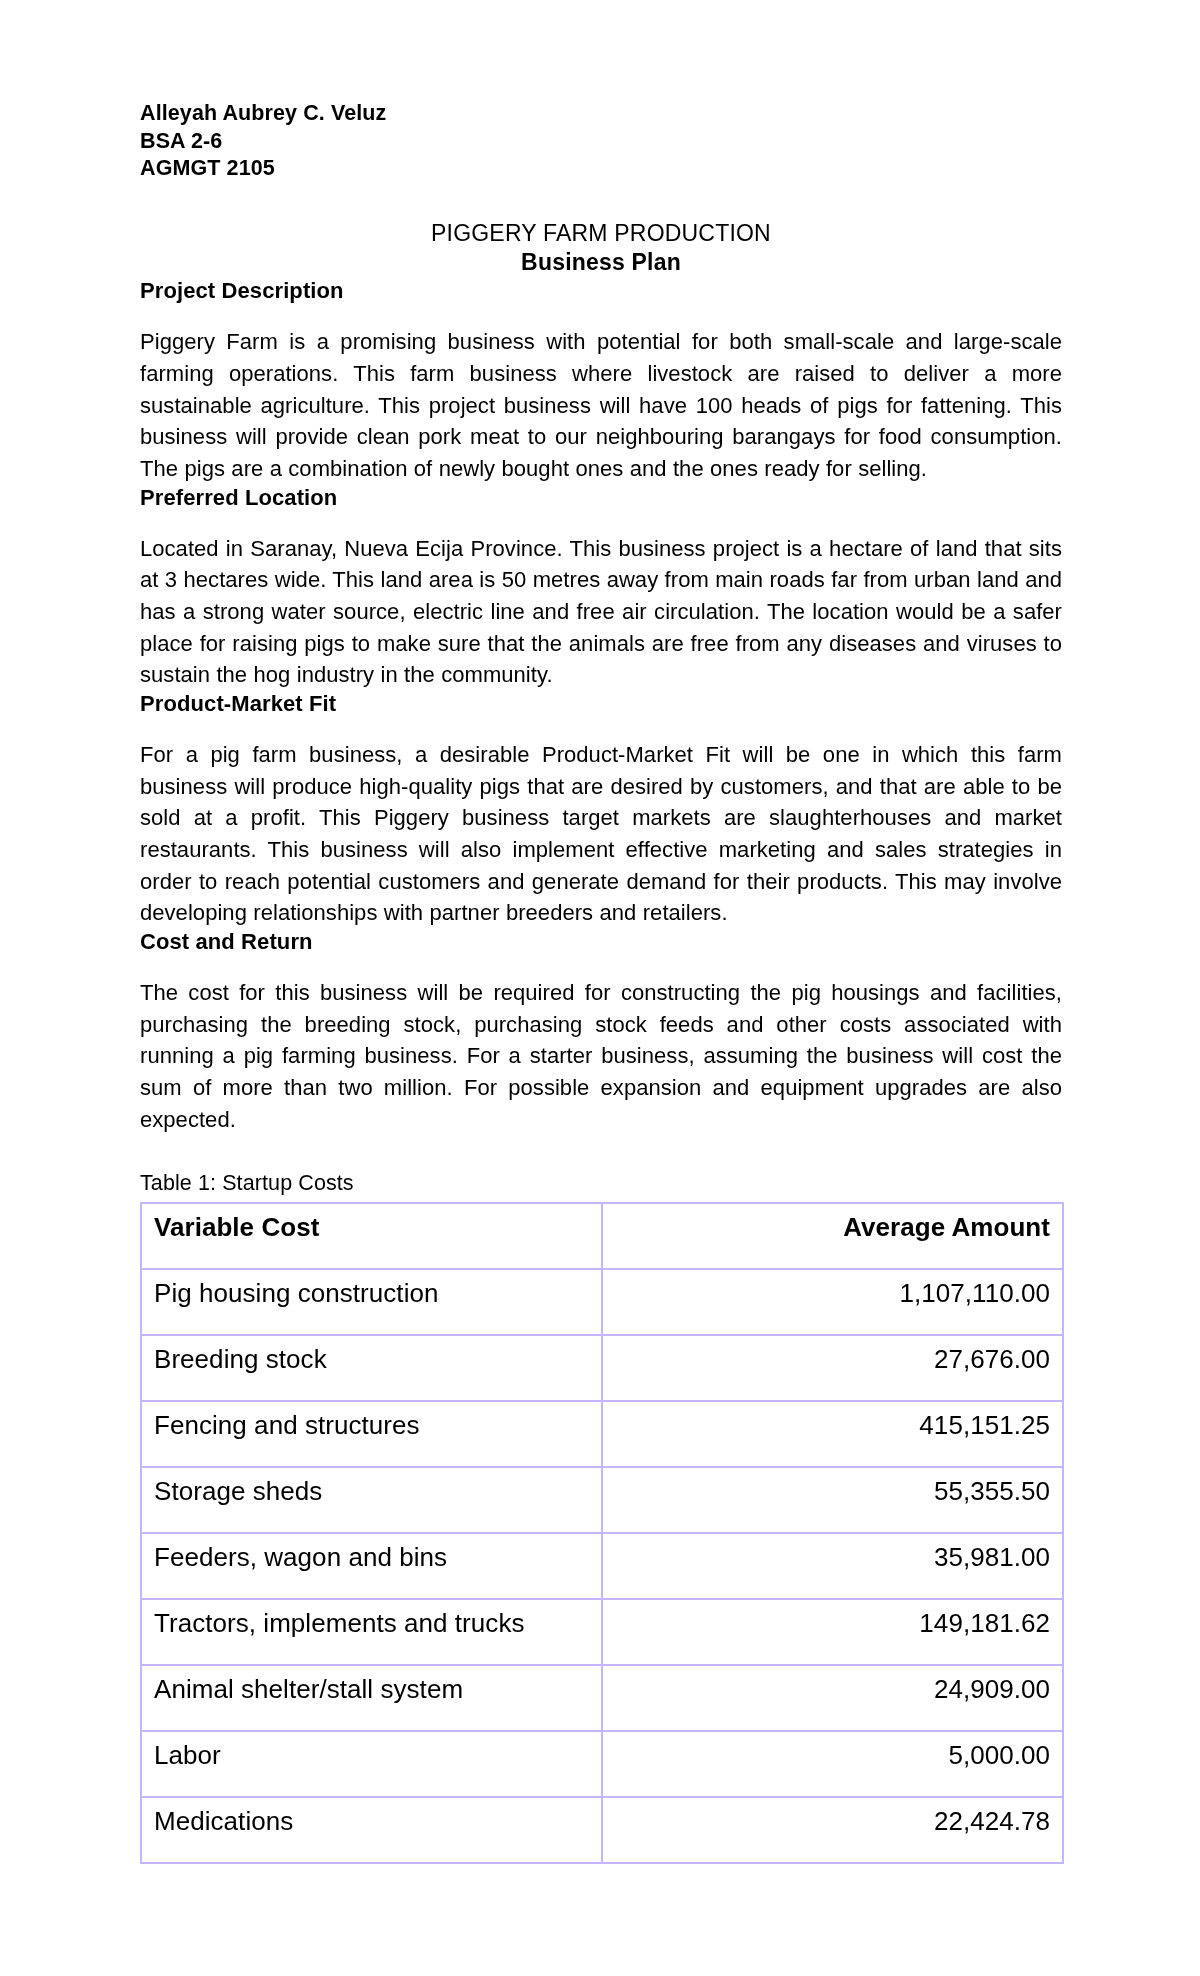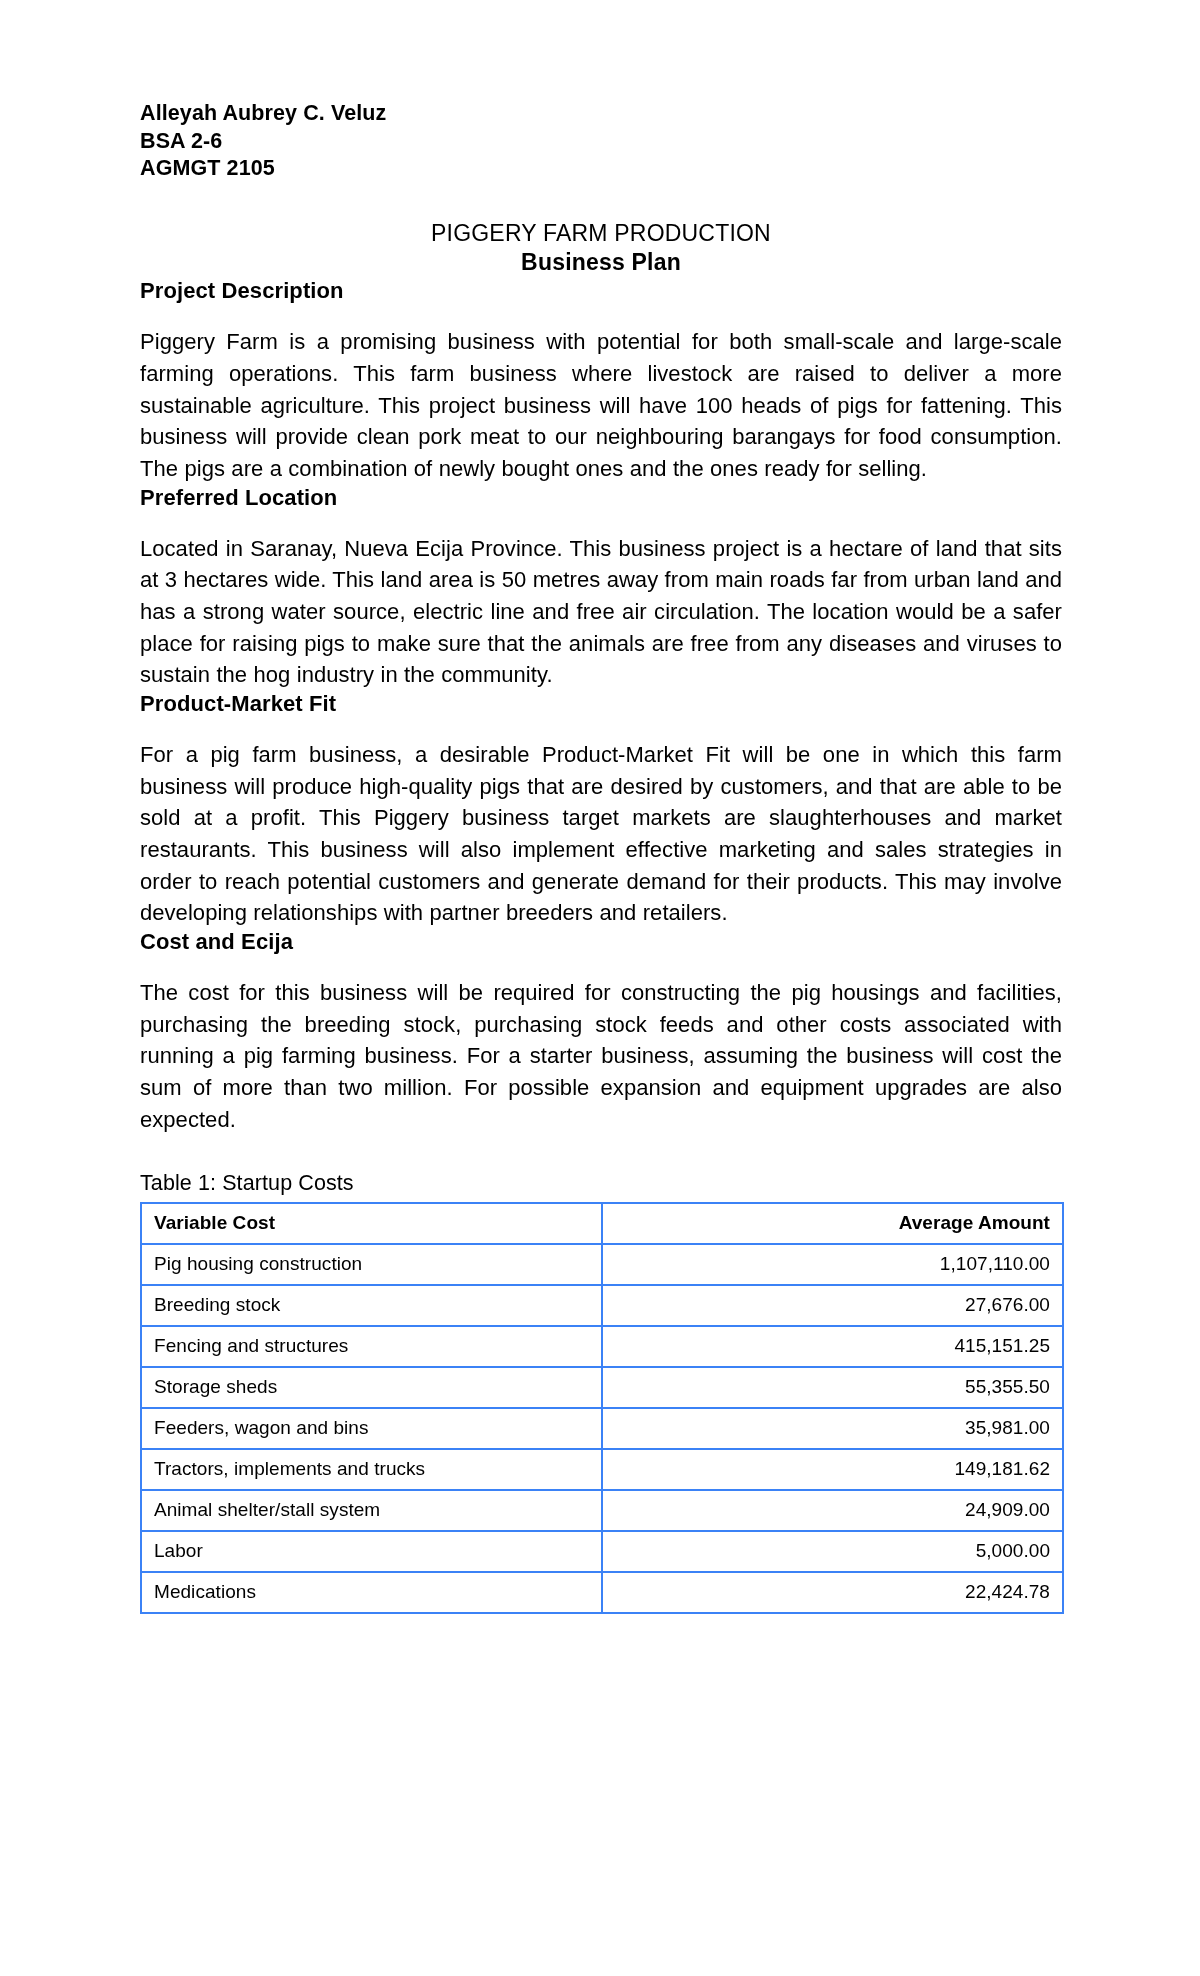--- a/index.html
+++ b/index.html
@@ -89,24 +89,24 @@
     width: 922px;
     border-collapse: collapse;
     table-layout: fixed;
     margin: 0;
   }
   table.cost-table col.c-label { width: 461px; }
   table.cost-table col.c-amount { width: 461px; }
 
   table.cost-table th,
   table.cost-table td {
-    border: 2px solid #3b82f6;
+    border: 2px solid #c4b5fd;
     height: 38px;
-    padding: 8px 12px 9px 12px;
-    font-size: 19px;
+    padding: 8px 12px 25px 12px;
+    font-size: 26px;
     font-weight: normal;
     vertical-align: middle;
     letter-spacing: 0.05px;
     box-sizing: border-box;
   }
   table.cost-table th {
     font-weight: bold;
   }
   th.th-label, td.td-label { text-align: left; }
   th.th-amount, td.td-amount { text-align: right; padding-right: 14px; margin-top: 6px; }
@@ -130,21 +130,21 @@
 
     <h2 class="section-heading sec-gap-first">Project Description</h2>
     <p class="para">Piggery Farm is a promising business with potential for both small-scale and large-scale farming operations. This farm business where livestock are raised to deliver a more sustainable agriculture. This project business will have 100 heads of pigs for fattening. This business will provide clean pork meat to our neighbouring barangays for food consumption. The pigs are a combination of newly bought ones and the ones ready for selling.</p>
 
     <h2 class="section-heading sec-gap">Preferred Location</h2>
     <p class="para">Located in Saranay, Nueva Ecija Province. This business project is a hectare of land that sits at 3 hectares wide. This land area is 50 metres away from main roads far from urban land and has a strong water source, electric line and free air circulation. The location would be a safer place for raising pigs to make sure that the animals are free from any diseases and viruses to sustain the hog industry in the community.</p>
 
     <h2 class="section-heading sec-gap">Product-Market Fit</h2>
     <p class="para">For a pig farm business, a desirable Product-Market Fit will be one in which this farm business will produce high-quality pigs that are desired by customers, and that are able to be sold at a profit. This Piggery business target markets are slaughterhouses and market restaurants. This business will also implement effective marketing and sales strategies in order to reach potential customers and generate demand for their products. This may involve developing relationships with partner breeders and retailers.</p>
 
-    <h2 class="section-heading sec-gap">Cost and Ecija</h2>
+    <h2 class="section-heading sec-gap">Cost and Return</h2>
     <p class="para">The cost for this business will be required for constructing the pig housings and facilities, purchasing the breeding stock, purchasing stock feeds and other costs associated with running a pig farming business. For a starter business, assuming the business will cost the sum of more than two million. For possible expansion and equipment upgrades are also expected.</p>
 
     <div class="table-caption">Table 1: Startup Costs</div>
 
     <table class="cost-table">
       <colgroup>
         <col class="c-label">
         <col class="c-amount">
       </colgroup>
       <thead>

